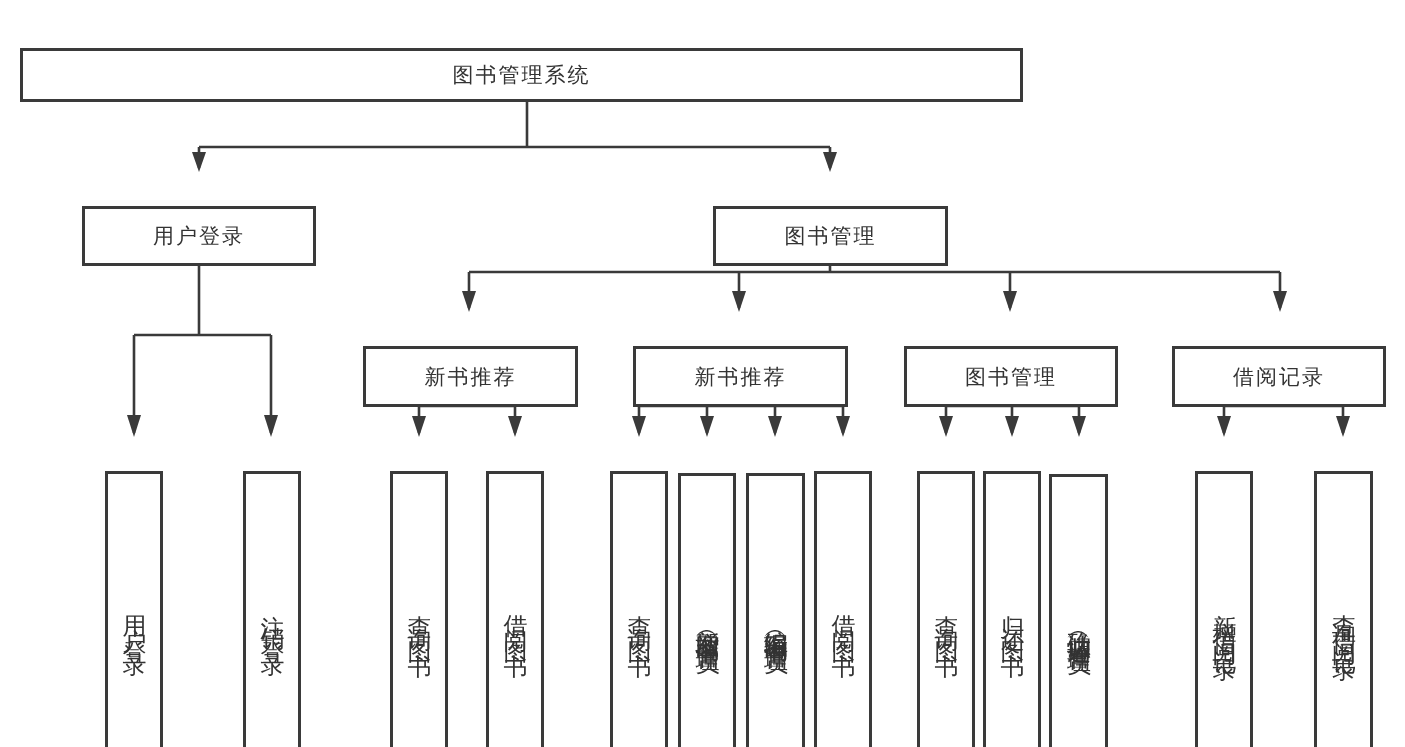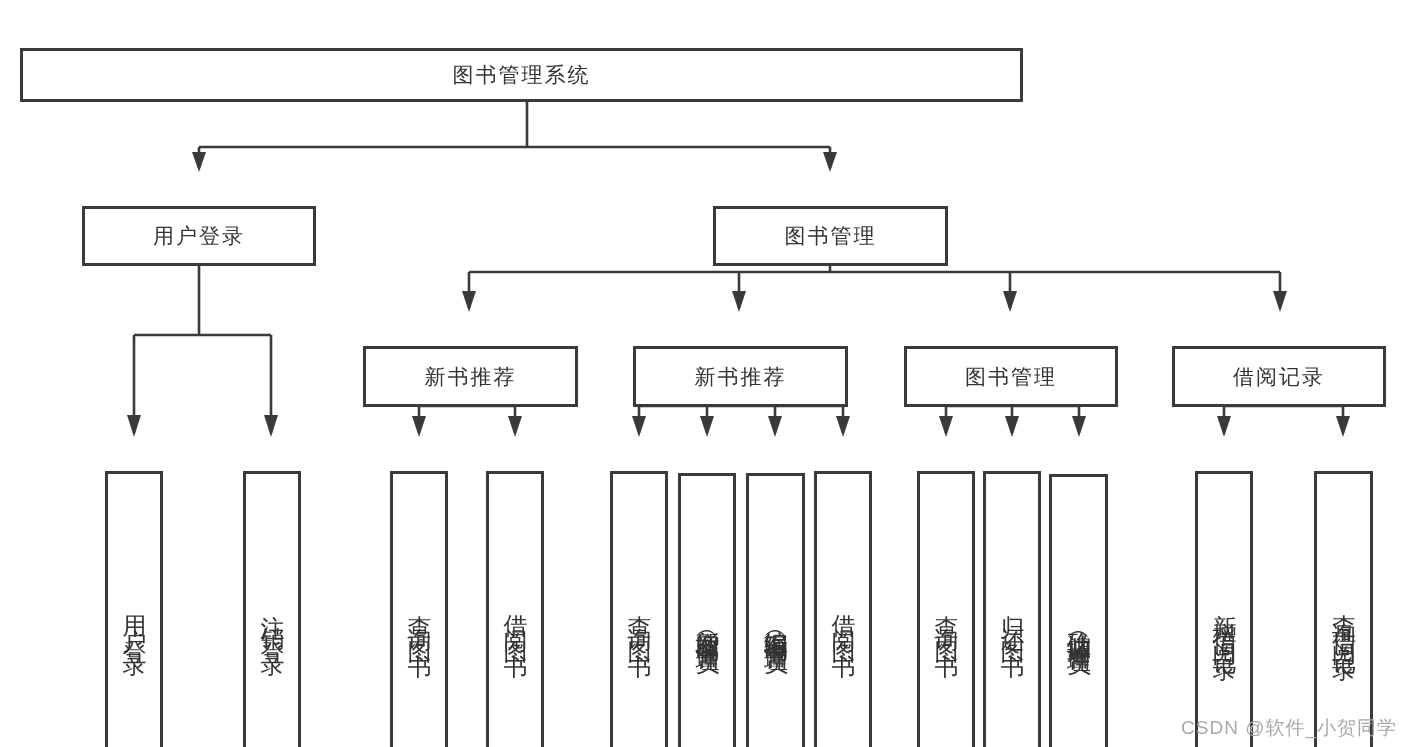--- a/index.html
+++ b/index.html
@@ -131,15 +131,14 @@
   <div class="box v" style="left: 746px; top: 439px; width: 59px; height: 296px; letter-spacing: 3px;">编辑图书（管理员）</div>
   <div class="box v" style="left: 814px; top: 437px; width: 58px; height: 296px; letter-spacing: 13px;">借阅图书</div>
 
   <div class="box v" style="left: 917px; top: 437px; width: 58px; height: 296px; letter-spacing: 13px;">查询图书</div>
   <div class="box v" style="left: 983px; top: 437px; width: 58px; height: 296px; letter-spacing: 13px;">归还图书</div>
   <div class="box v" style="left: 1049px; top: 440px; width: 59px; height: 297px; letter-spacing: 3px;">确认归还（管理员）</div>
 
   <div class="box v" style="left: 1195px; top: 437px; width: 58px; height: 296px; letter-spacing: 9px;">新增借阅记录</div>
   <div class="box v" style="left: 1314px; top: 437px; width: 59px; height: 296px; letter-spacing: 9px;">查询借阅记录</div>
 
-  <div class="watermark">CSDN @软件_小贺同学</div>
 
 </div>
 
 </body></html>

